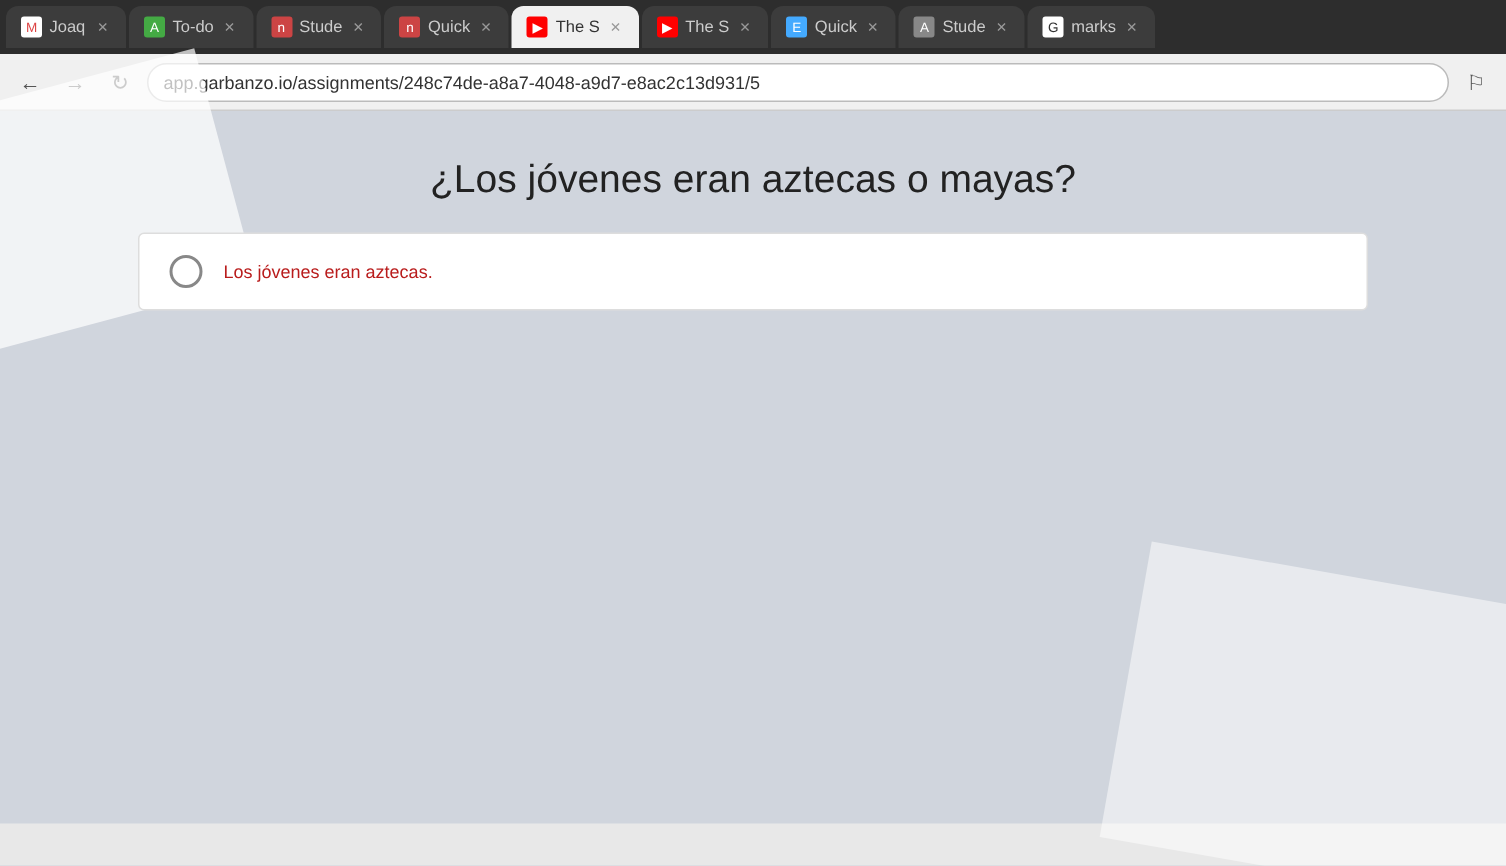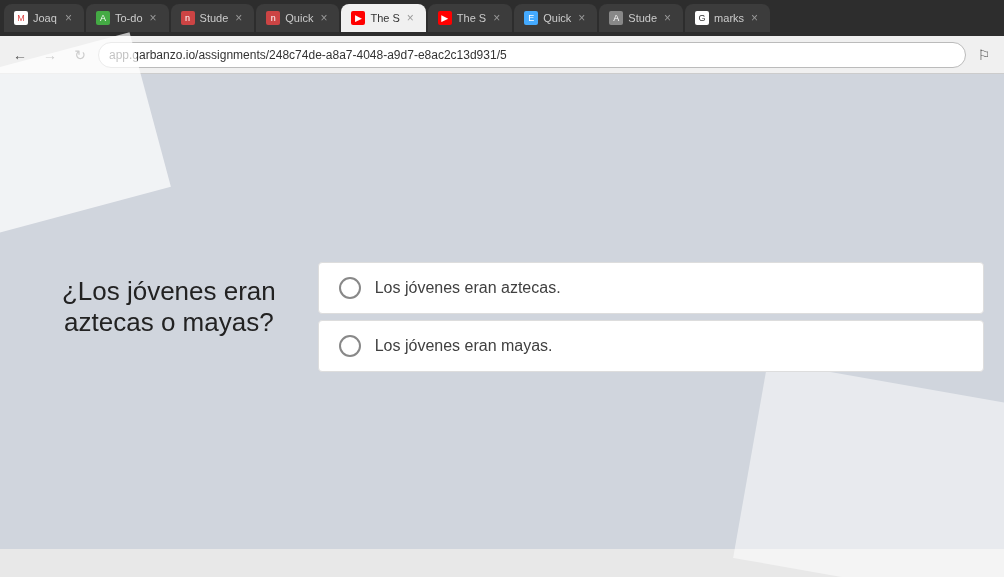--- a/index.html
+++ b/index.html
@@ -134,20 +134,21 @@
       gap: 4px;
       cursor: pointer;
     }
 
     
     .content-area {
       background: #d0d5dd;
       width: 100%;
       height: calc(577px - 36px - 38px - 28px);
       display: flex;
+      flex-direction: column;
       align-items: center;
       padding: 30px 20px 20px;
       position: relative;
     }
 
     
     .paper-overlay-tl {
       position: absolute;
       top: 0;
       left: 0;
@@ -190,22 +191,22 @@
 
     .answer-option {
       display: flex;
       align-items: center;
       gap: 14px;
       background: white;
       border: 1px solid #ddd;
       border-radius: 4px;
       padding: 14px 20px;
       cursor: pointer;
-      font-size: 16px;
-      color: #404040;
+      font-size: 12px;
+      color: #b91c1c;
     }
 
     .radio-circle {
       width: 22px;
       height: 22px;
       border-radius: 50%;
       border: 2px solid #888;
       flex-shrink: 0;
       display: flex;
       align-items: center;
@@ -290,20 +291,14 @@
 
   <h1 class="question-title">¿Los jóvenes eran aztecas o mayas?</h1>
 
   <div class="answer-options">
     <div class="answer-option">
       <div class="radio-circle">
         <div class="radio-inner"></div>
       </div>
       <span>Los jóvenes eran aztecas.</span>
     </div>
-    <div class="answer-option">
-      <div class="radio-circle">
-        <div class="radio-inner"></div>
-      </div>
-      <span>Los jóvenes eran mayas.</span>
-    </div>
   </div>
 </div>
 
 </body></html>

